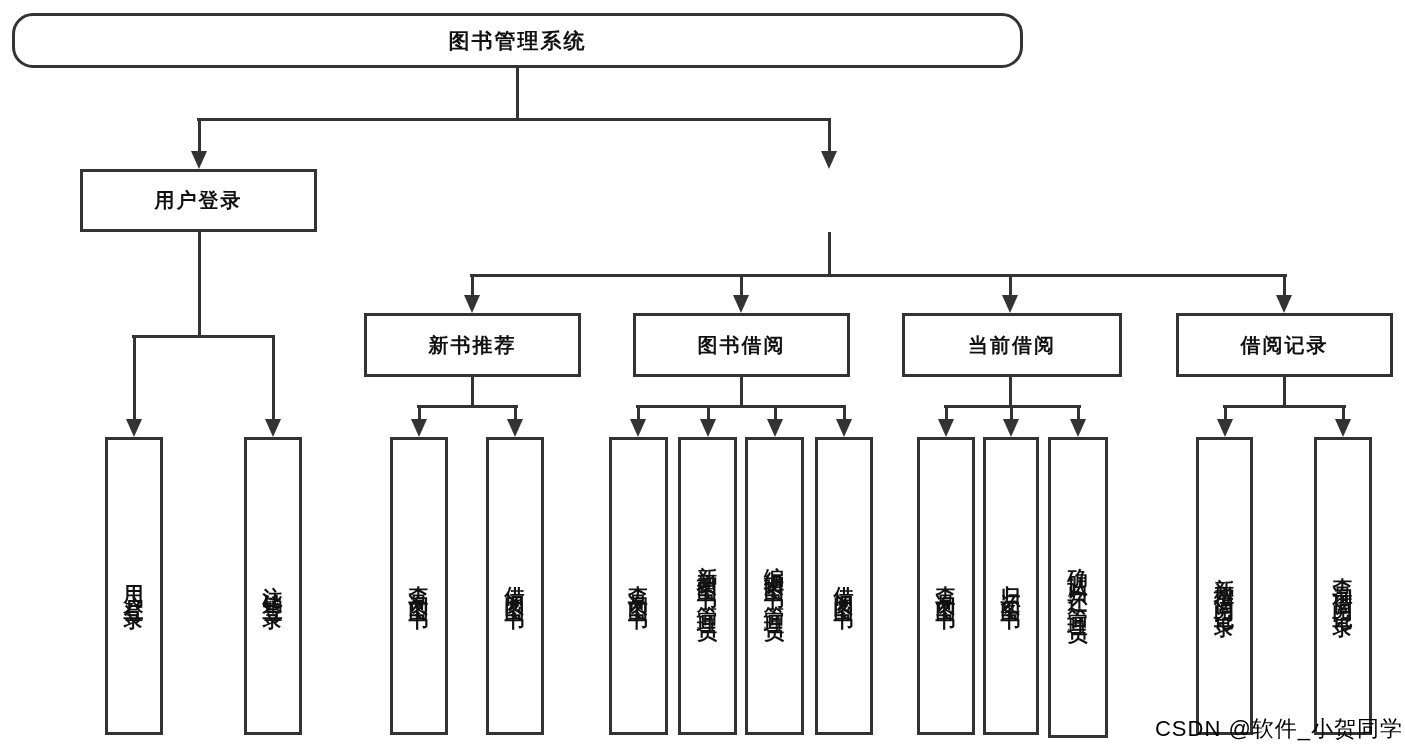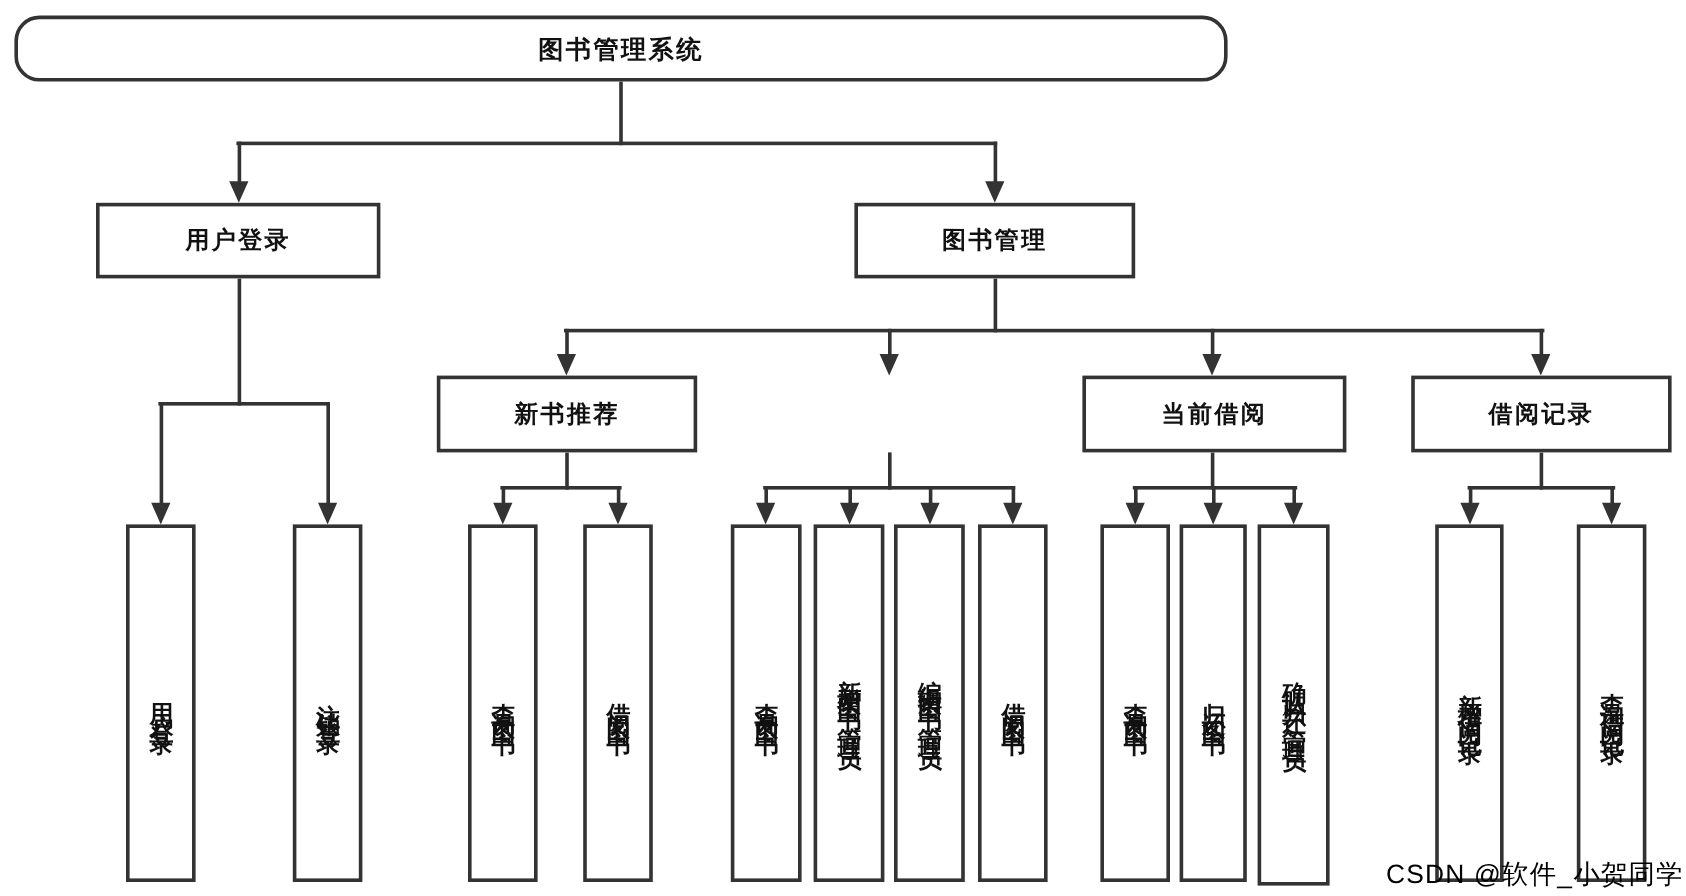--- a/index.html
+++ b/index.html
@@ -71,26 +71,26 @@
 
 <div class="stage">
 
   <div class="box root" style="left:12px; top:13px; width:1011px; height:55px;">
     <span>图书管理系统</span>
   </div>
 
   <div class="box" style="left:80px; top:169px; width:237px; height:63px;">
     <span>用户登录</span>
   </div>
-  <div class="box" style="left:712px; top:169px; width:234px; height:63px;">
-    <span>图书管理</span>
-  </div>
 
   <div class="box" style="left:364px; top:313px; width:217px; height:64px;">
     <span>新书推荐</span>
+  </div>
+  <div class="box" style="left:633px; top:313px; width:217px; height:64px;">
+    <span>图书借阅</span>
   </div>
   <div class="box" style="left:902px; top:313px; width:220px; height:64px;">
     <span>当前借阅</span>
   </div>
   <div class="box" style="left:1176px; top:313px; width:217px; height:64px;">
     <span>借阅记录</span>
   </div>
 
   <div class="vbox" style="left:105px; top:437px; width:58px; height:298px;">
     <span>用户登录</span>

